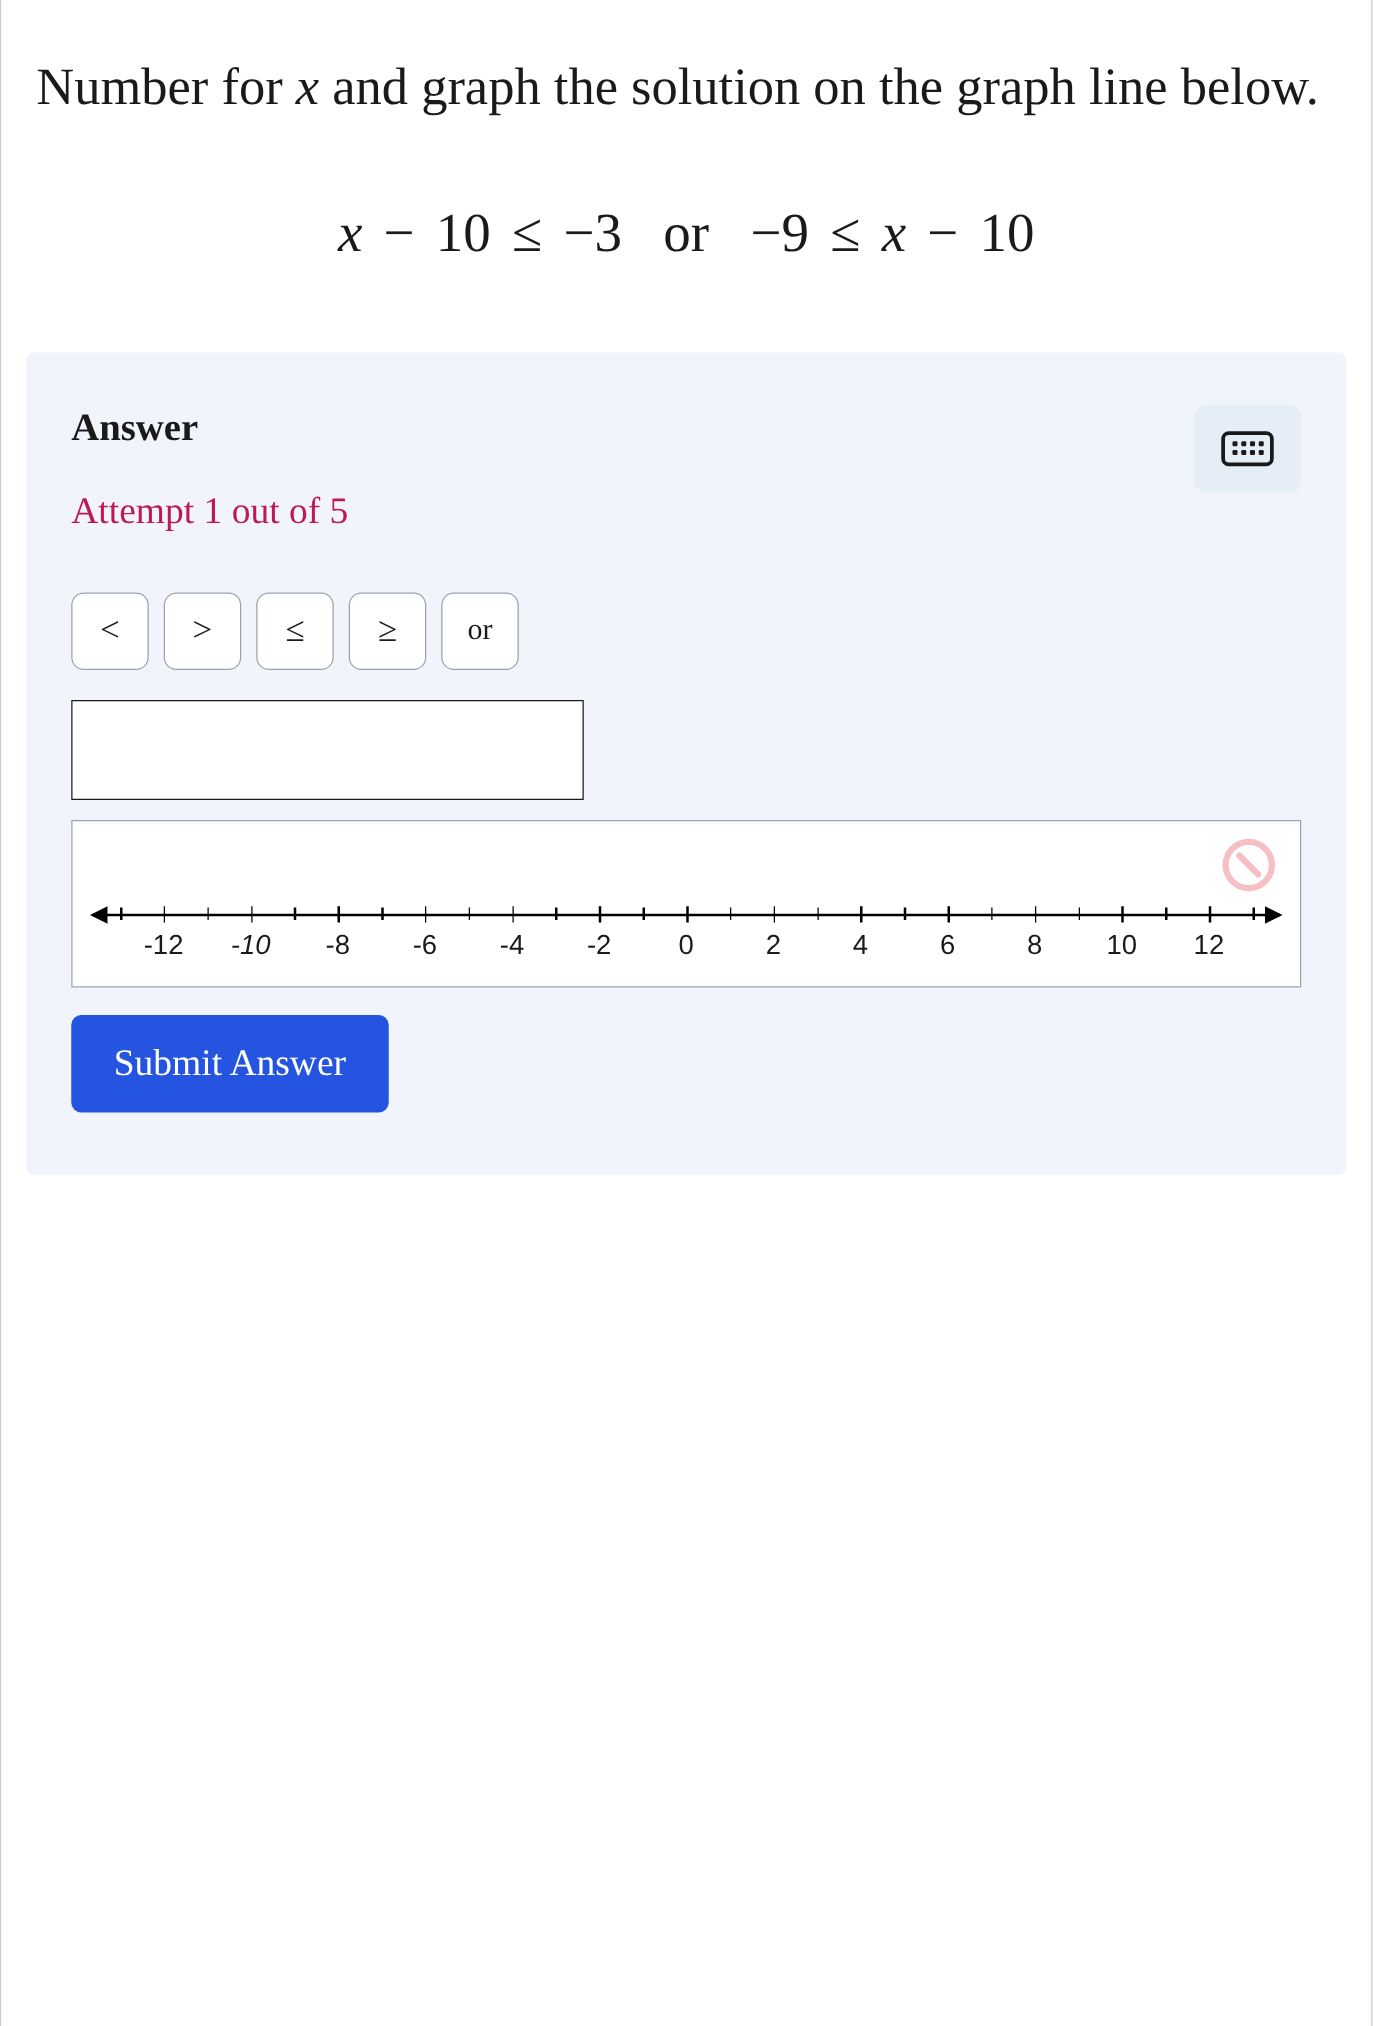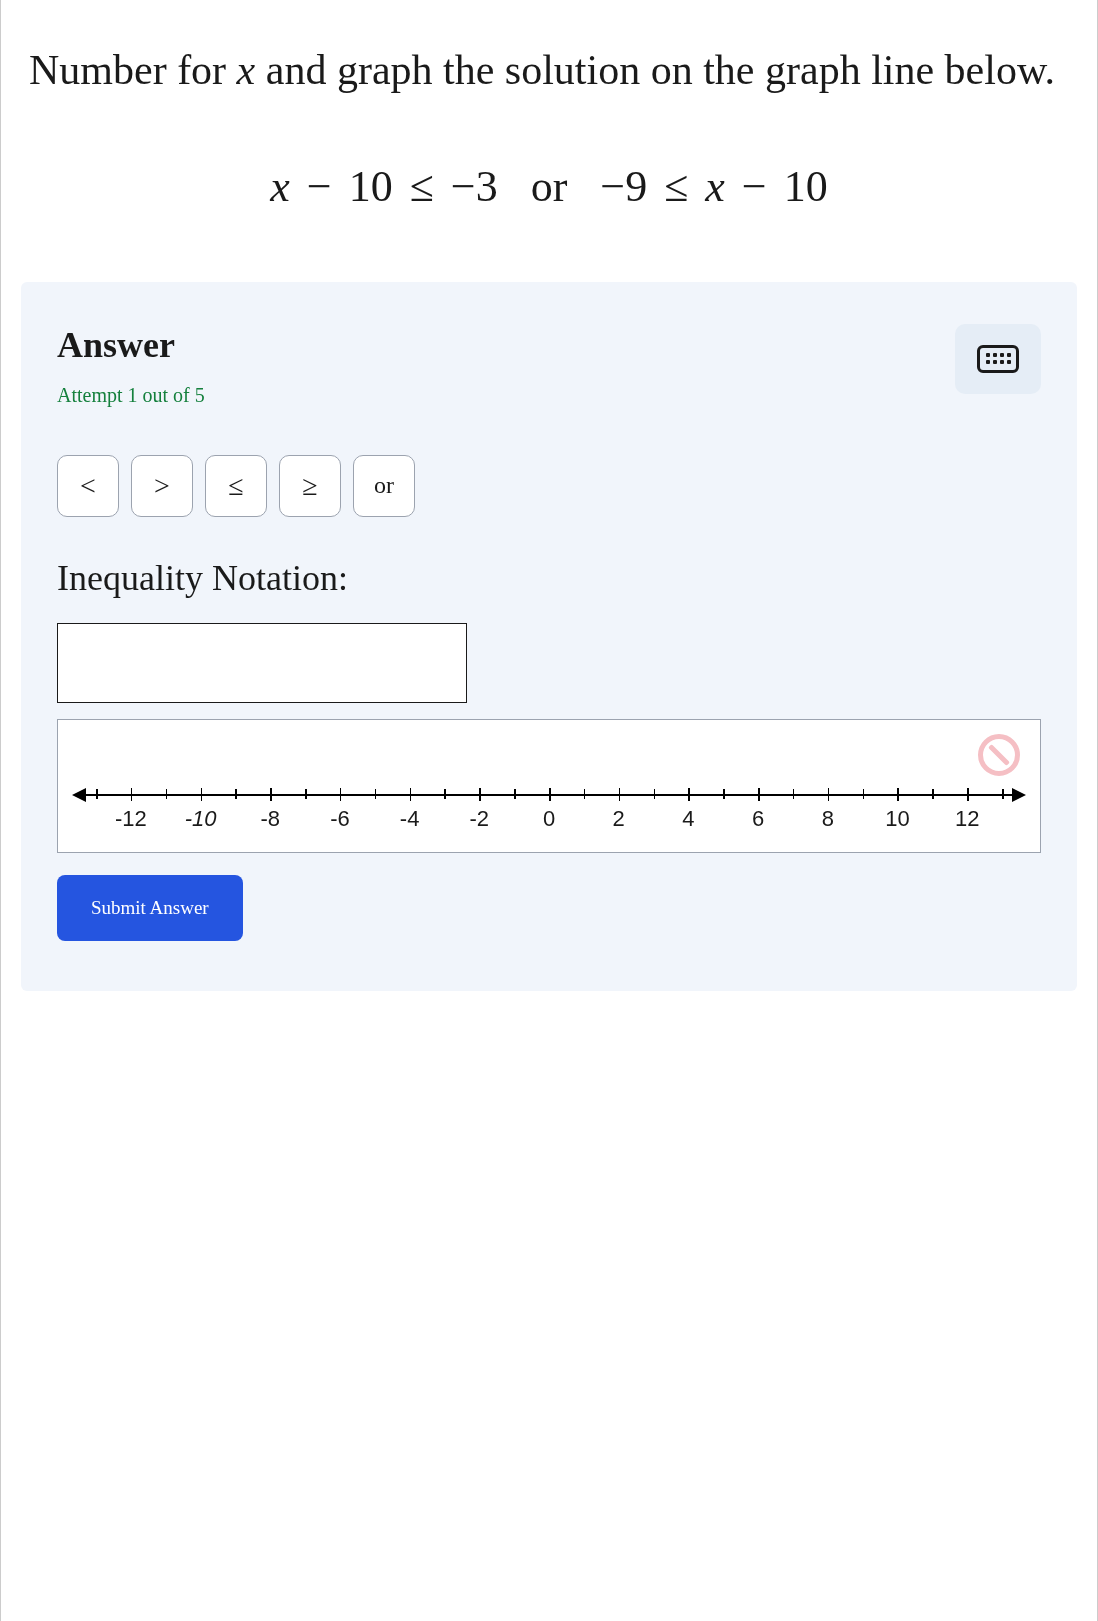--- a/index.html
+++ b/index.html
@@ -34,28 +34,28 @@
   .inequality .op { padding: 0 6px; }
   .answer-panel {
     background: #f1f5fb;
     border-radius: 6px;
     padding: 42px 36px 50px 36px;
     margin: 0 0 0 0;
     position: relative;
   }
   .answer-header { display:flex; justify-content:space-between; align-items:flex-start;}
   .answer-title {
-    font-size: 36px;
+    font-size: 31px;
     font-weight: bold;
     font-family: Georgia, serif;
   }
   .attempts {
-    font-size: 20px;
-    color: #15803d;
-    margin-top: 18px;
+    font-size: 30px;
+    color: #be185d;
+    margin-top: 32px;
   }
   .keyboard-btn {
     width: 86px;
     height: 70px;
     background: #e5edf6;
     border-radius: 10px;
     display: flex;
     align-items: center;
     justify-content: center;
     cursor: pointer;
@@ -174,21 +174,21 @@
     font-style: italic;
     font-size: 24px;
     margin-top: 6px;
   }
   .submit-btn {
     margin-top: 22px;
     background: #2555e0;
     color: #fff;
     border: none;
     border-radius: 8px;
-    font-size: 19px;
+    font-size: 30px;
     font-family: Georgia, serif;
     padding: 22px 34px;
     cursor: pointer;
   }
 </style>
 </head>
 <body>
 
 <div class="page">
 
@@ -231,21 +231,20 @@
     </div>
 
     <div class="op-buttons">
       <div class="op-btn">&lt;</div>
       <div class="op-btn">&gt;</div>
       <div class="op-btn">≤</div>
       <div class="op-btn">≥</div>
       <div class="op-btn or-btn">or</div>
     </div>
 
-    <div class="section-label">Inequality Notation:</div>
     <input class="notation-input" type="text" value="" style="">
 
 
     <div class="numline-wrap">
       <div class="clear-icon"></div>
       <div class="axis">
         <div class="axis-line"></div>
         <div class="arrow-left"></div>
         <div class="arrow-right"></div>
         <div class="ticks" id="ticks">

